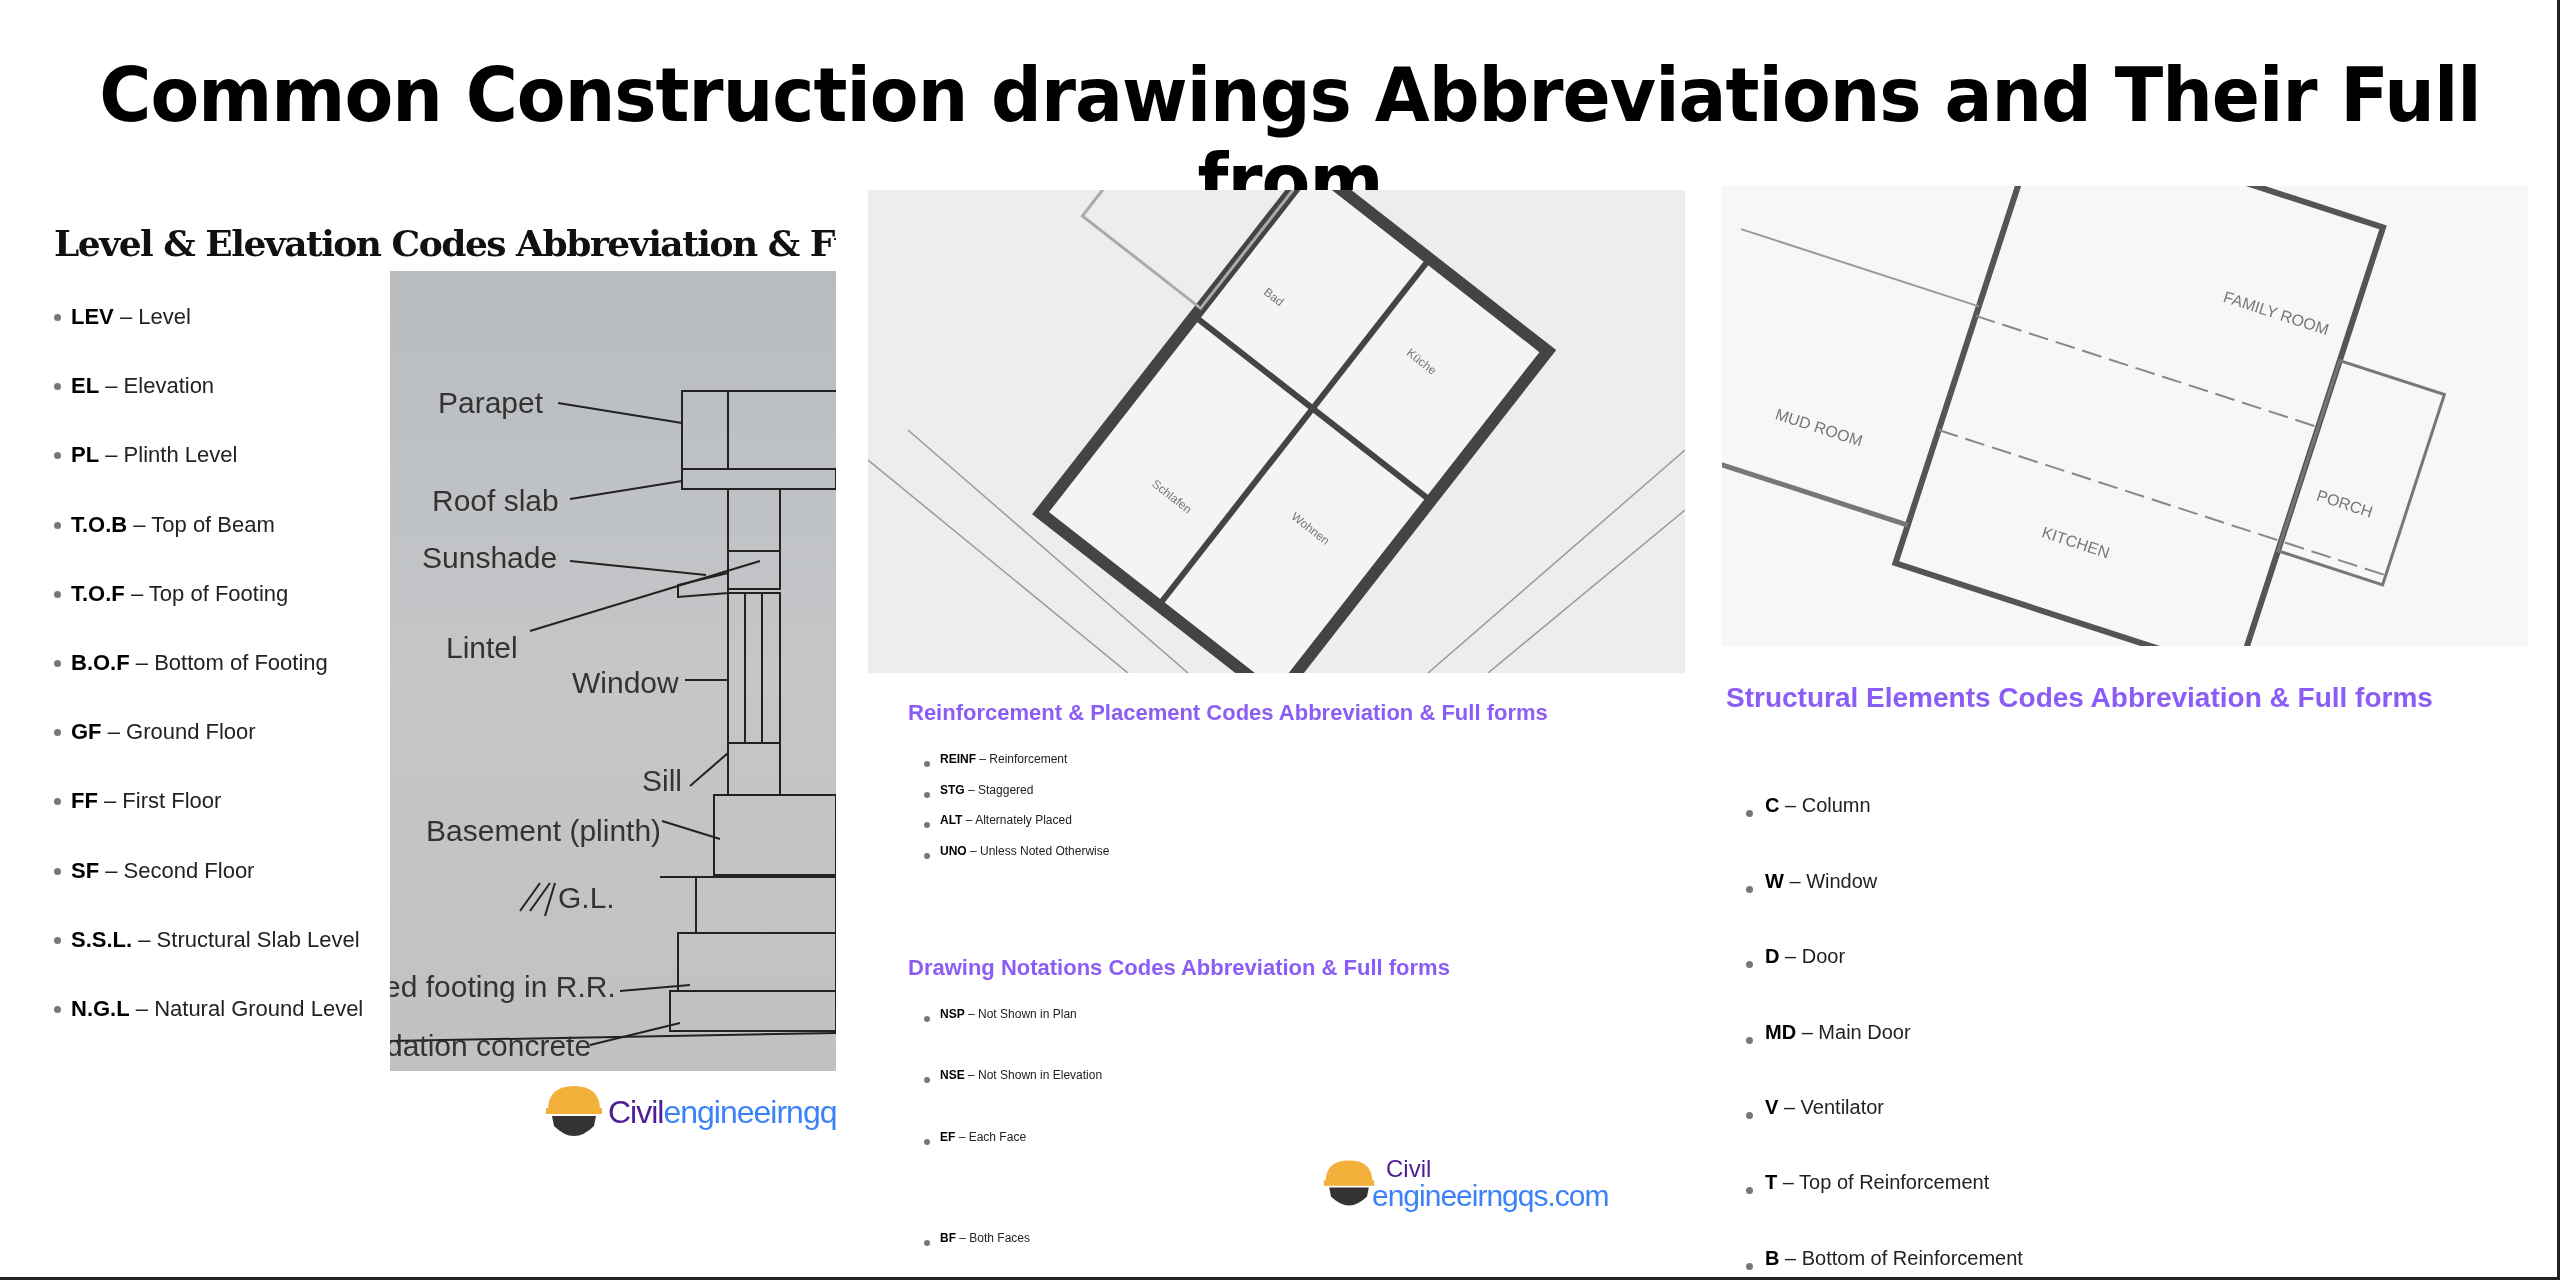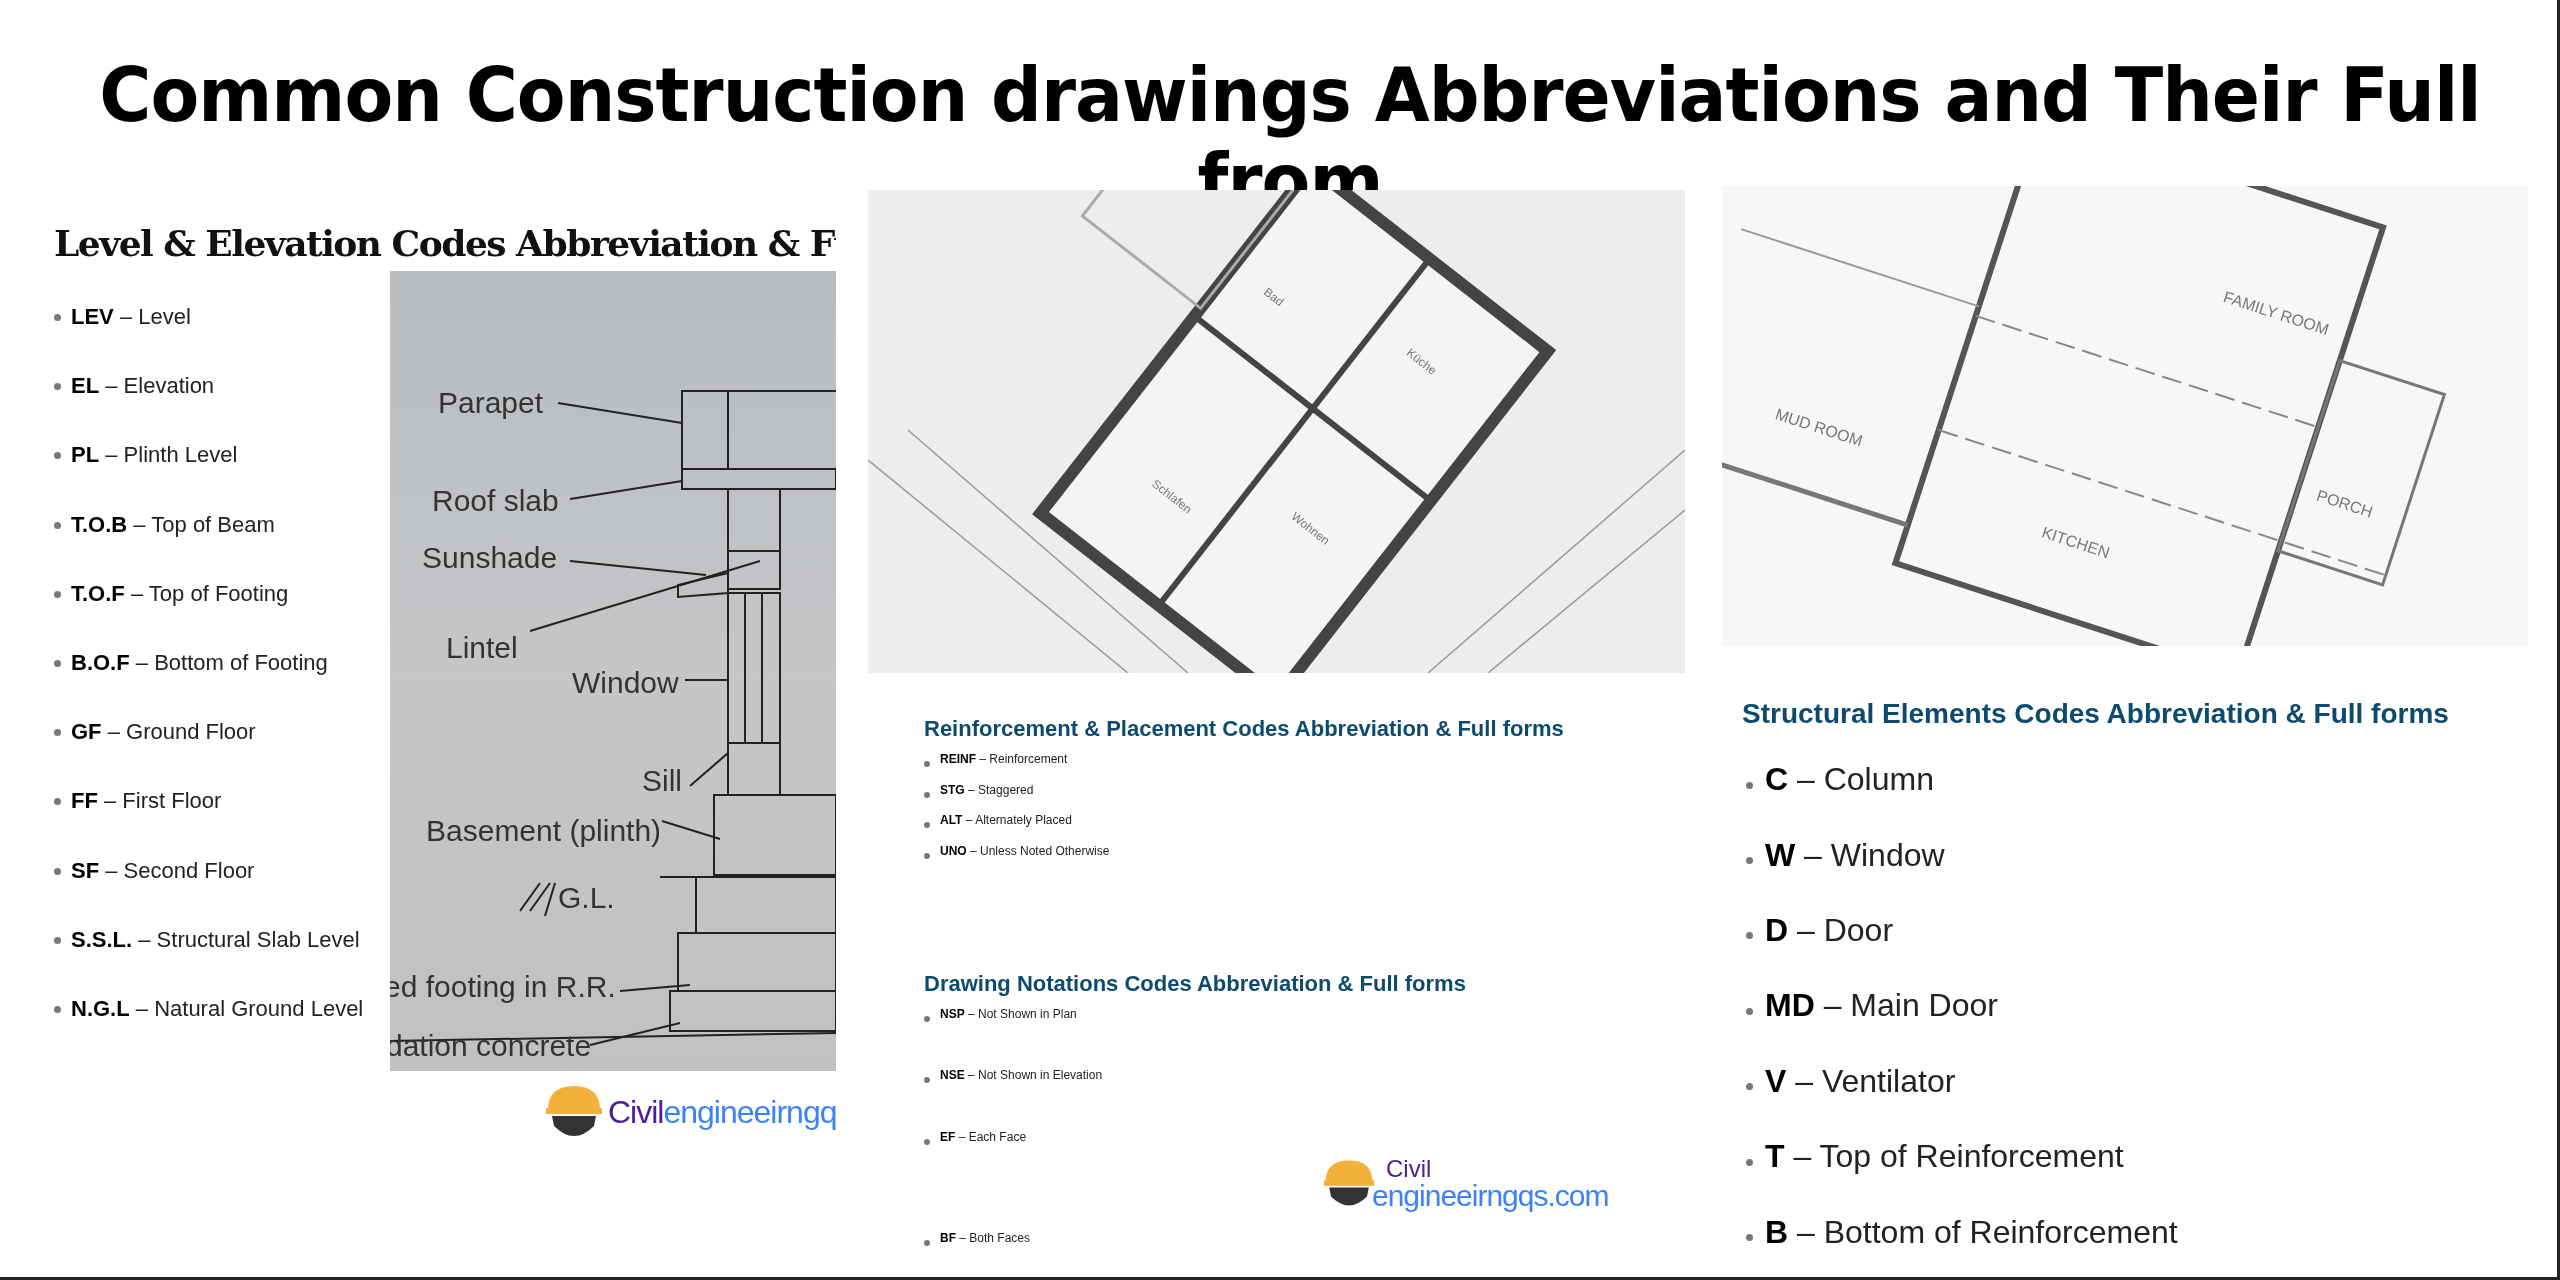--- a/index.html
+++ b/index.html
@@ -45,28 +45,28 @@
     .img-plan1 {
       position: absolute; left: 868px; top: 190px; width: 817px; height: 483px;
       background: #ededed; overflow: hidden;
     }
     .img-plan2 {
       position: absolute; left: 1722px; top: 186px; width: 806px; height: 460px;
       background: #f7f7f9; overflow: hidden;
     }
     
     .red-h {
-      position: absolute; margin: 16px; color: #0c4a6e; font-weight: bold;
+      position: absolute; margin: 0; color: #8b5cf6; font-weight: bold;
       white-space: nowrap;
     }
     .mid-list { position: absolute; margin: 0; padding: 0; list-style: none; }
     .mid-list li { font-size: 12px; color: #222; display: flex; align-items: flex-start; white-space: nowrap; }
     .mid-list .bullet { width: 6px; height: 6px; margin-top: 9px; margin-right: 10px; }
     .right-list { position: absolute; left: 1746px; top: 742px; margin: 0; padding: 0; list-style: none; }
-    .right-list li { height: 75.4px; font-size: 32px; color: #222; display: flex; align-items: center; white-space: nowrap; }
+    .right-list li { height: 75.4px; font-size: 20px; color: #222; display: flex; align-items: flex-end; white-space: nowrap; }
     .right-list .bullet { width: 7px; height: 7px; margin-top: 11px; margin-right: 12px; }
     .logo { position: absolute; display: flex; align-items: center; }
     .logo-text-civil { color: #4c1d95; }
     .logo-text-eng { color: #3b82f6; }
     svg text { font-family: "Liberation Sans", sans-serif; }
   </style>
 </head>
 <body>
 
 <h1 class="main-title">Common Construction drawings Abbreviations and Their Full from</h1>

